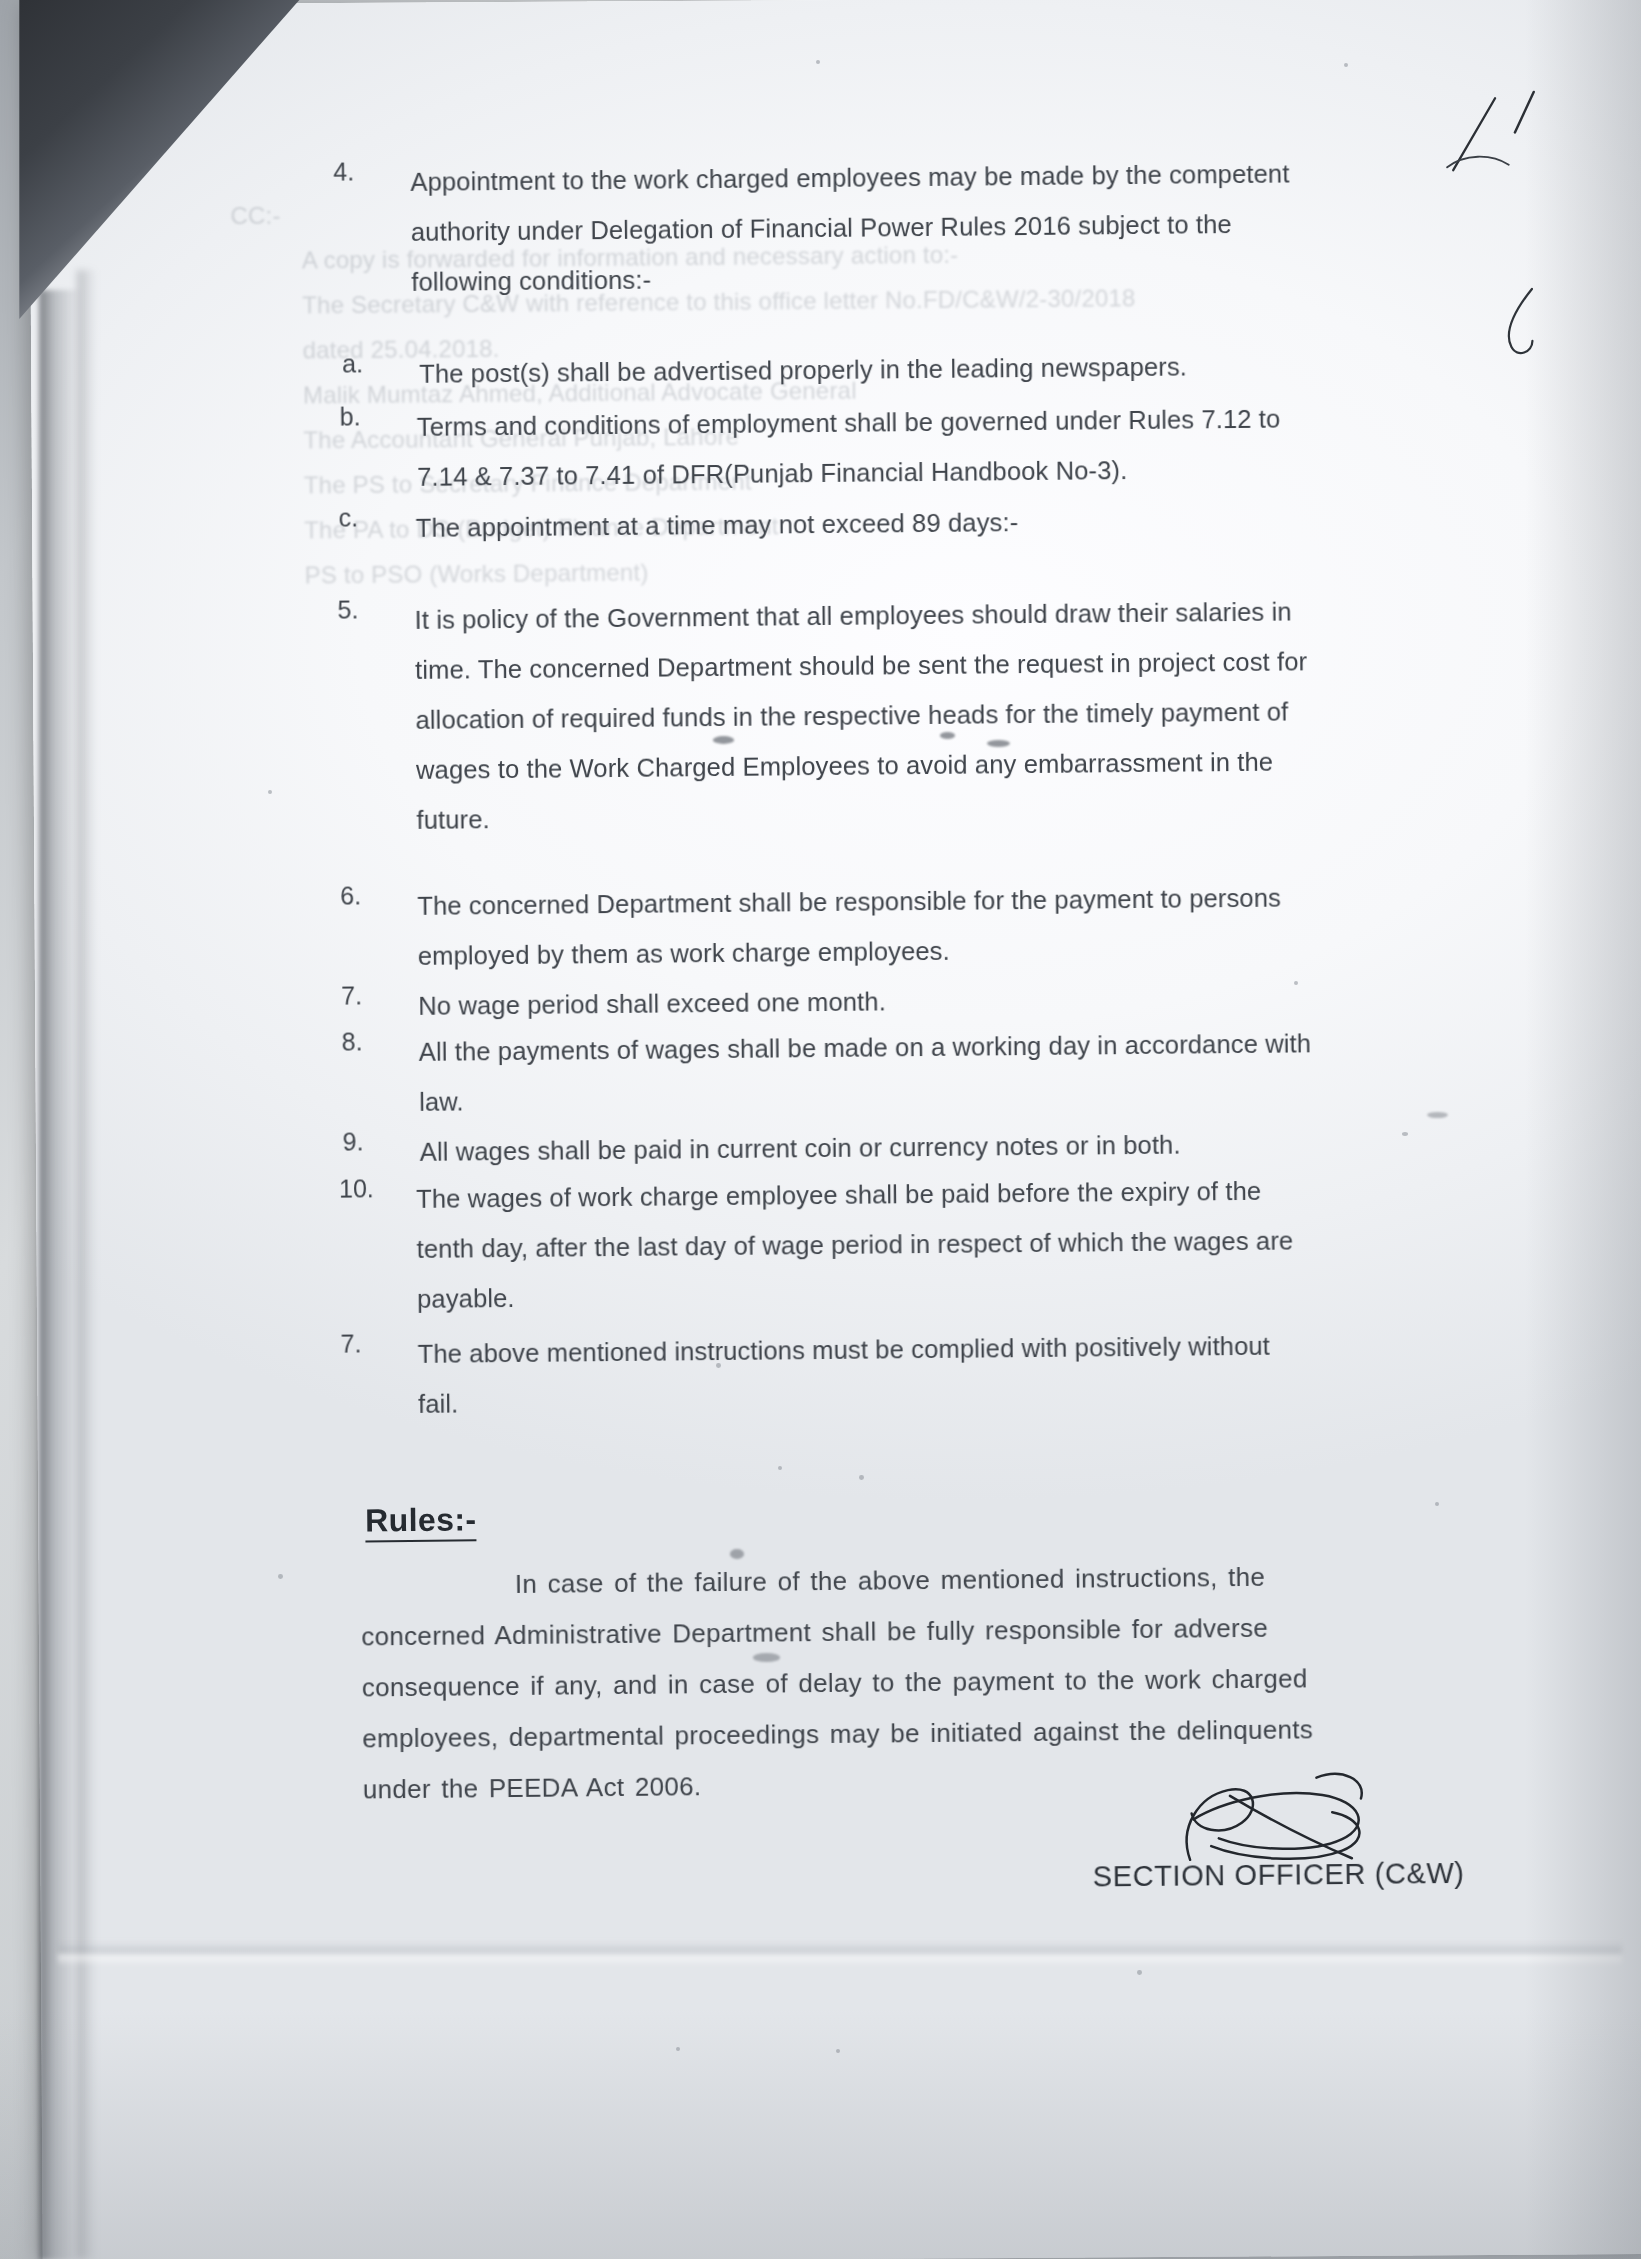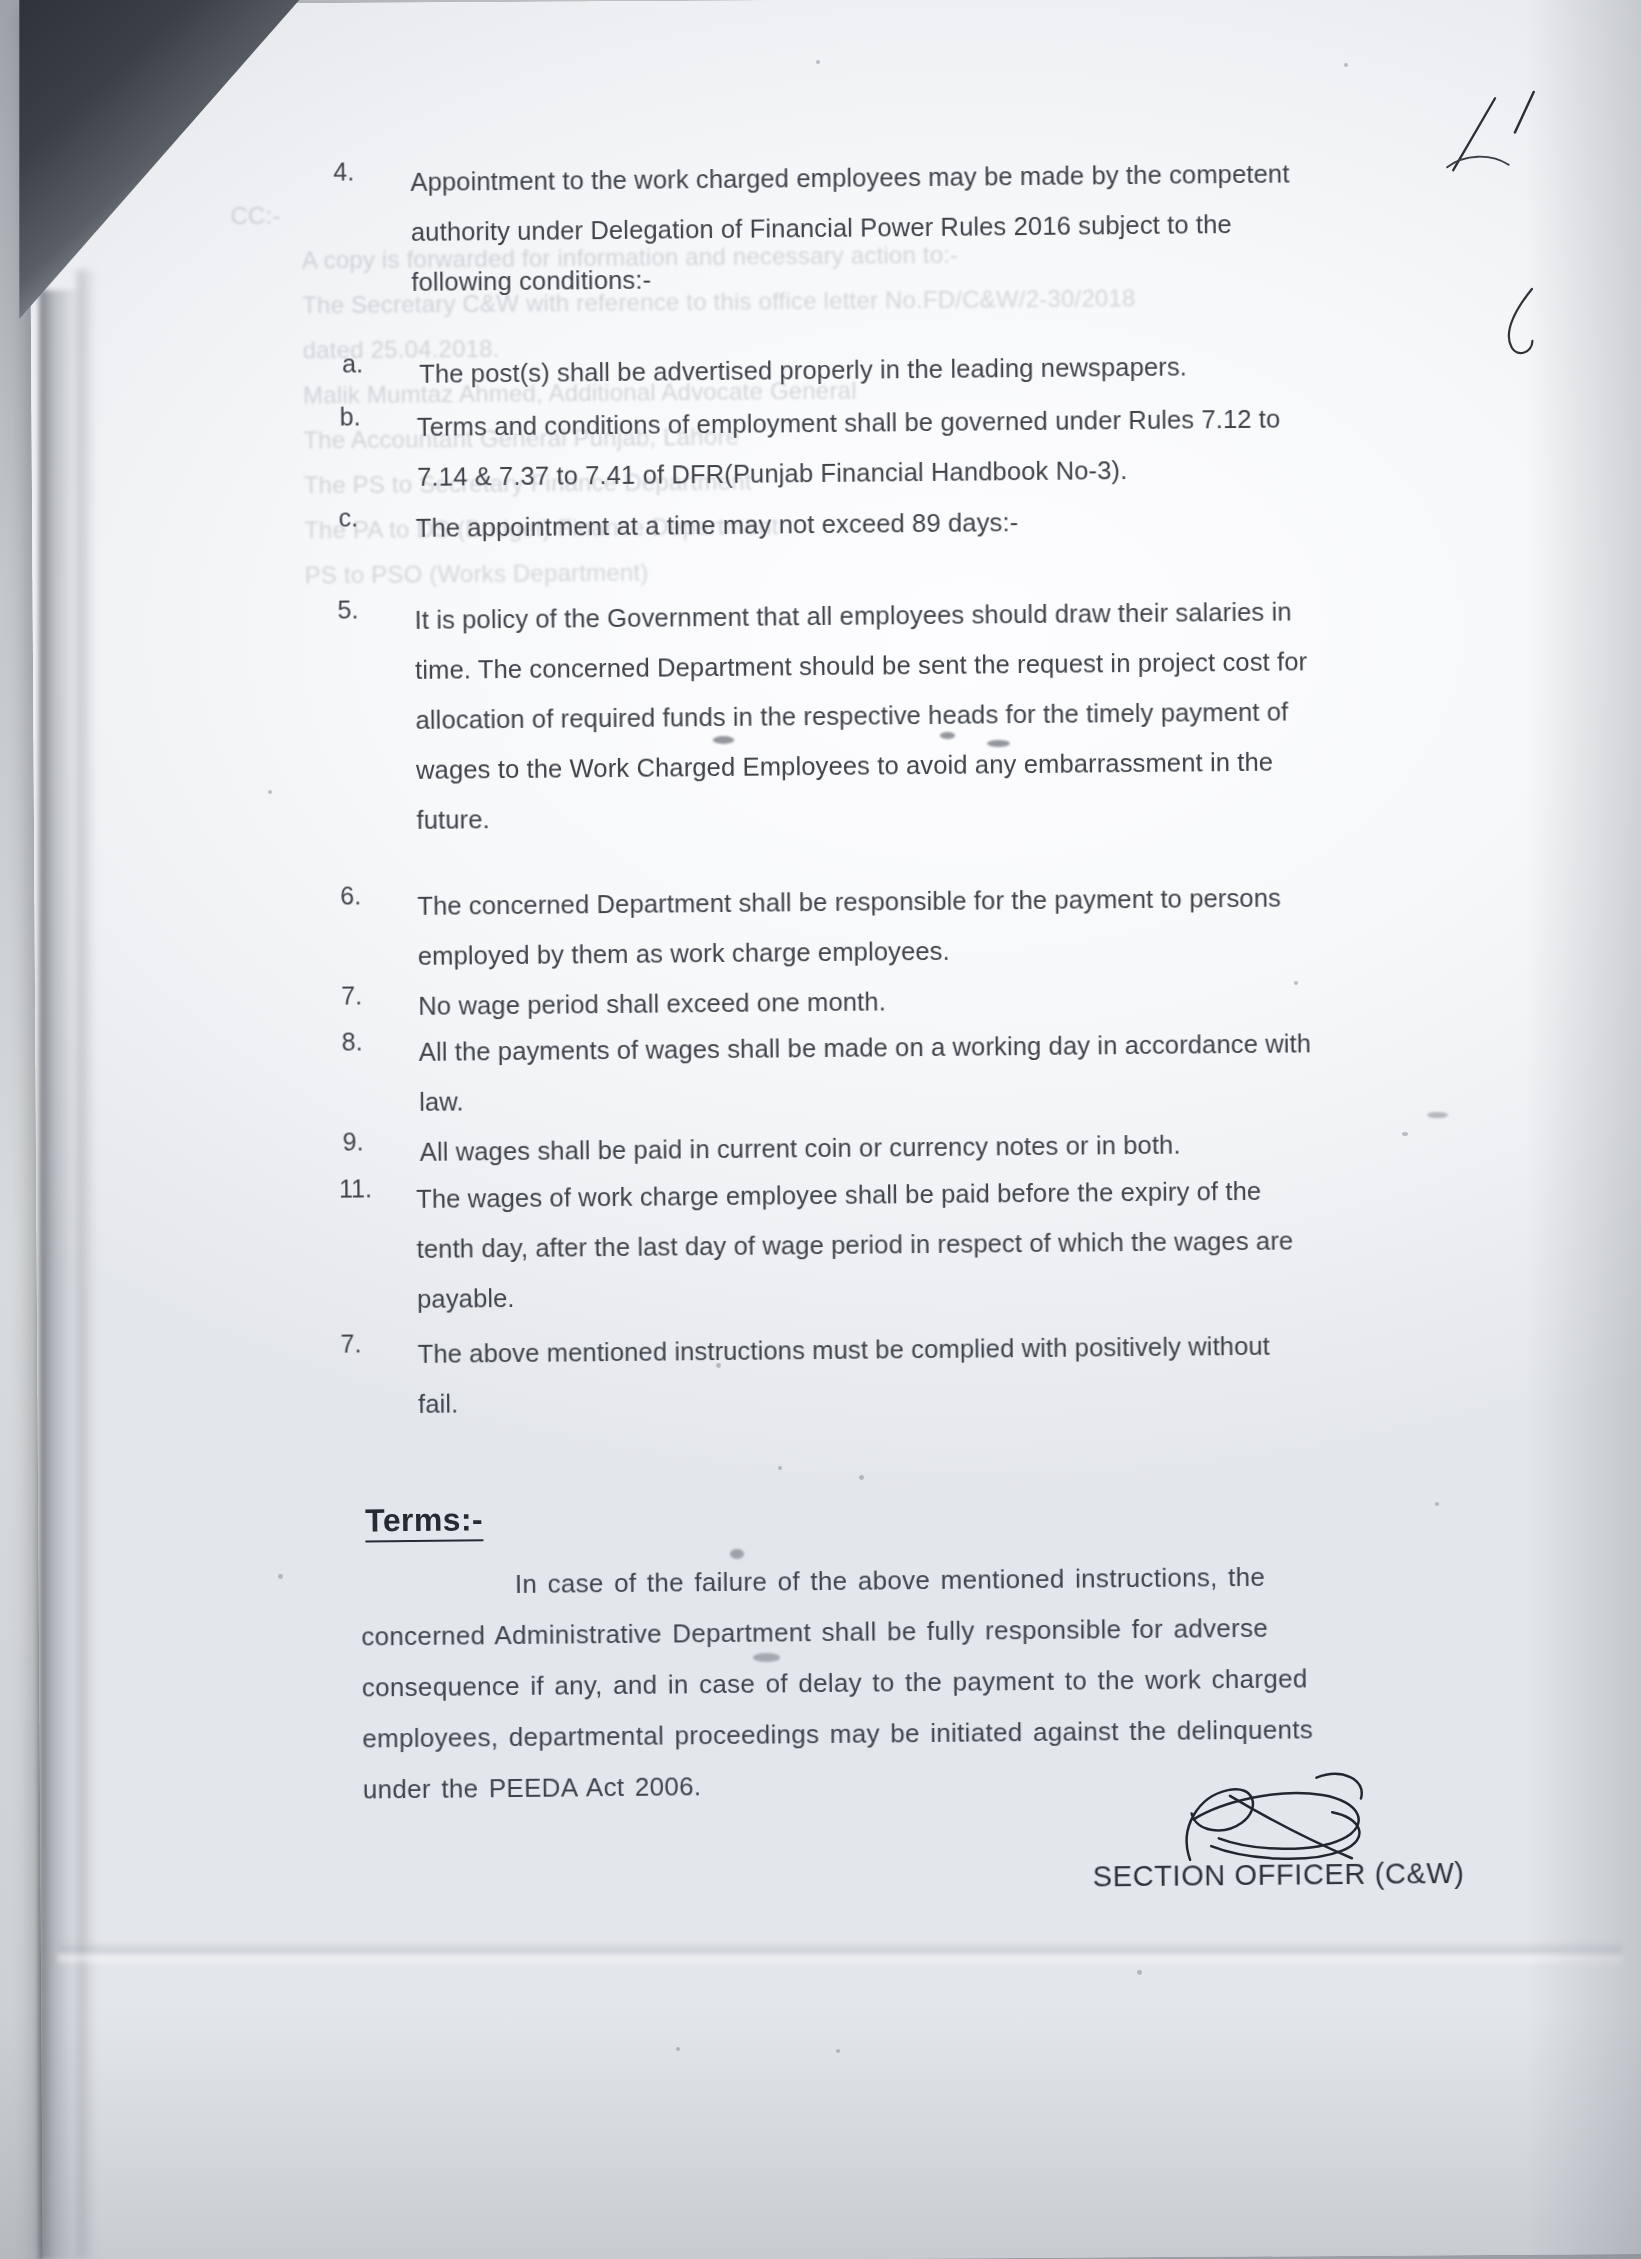--- a/index.html
+++ b/index.html
@@ -275,38 +275,38 @@
   </div>
 
   <div class="row blur-b" style="left:336px; top:1123px; width:1159px;">
     <div class="num">9.</div>
     <div class="body-text last-line" style="width:1081px;">
       <div>All wages shall be paid in current coin or currency notes or in both.</div>
     </div>
   </div>
 
   <div class="row blur-a" style="left:332px; top:1170px; width:1163px;">
-    <div class="num">11.</div>
+    <div class="num">10.</div>
     <div class="body-text" style="width:1086px;">
       <div>The wages of work charge employee shall be paid before the expiry of the</div>
       <div>tenth day, after the last day of wage period in respect of which the wages are</div>
       <div class="last-line">payable.</div>
     </div>
   </div>
 
   <div class="row blur-a" style="left:332px; top:1325px; width:1163px;">
     <div class="num">7.</div>
     <div class="body-text" style="width:1086px;">
       <div>The above mentioned instructions must be complied with positively without</div>
       <div class="last-line">fail.</div>
     </div>
   </div>
 
   <div id="note-head">
-    <span class="u">Terms:-</span>
+    <span class="u">Rules:-</span>
   </div>
 
   <div id="note-body" class="blur-a">
     <div><span class="indent"></span><span>In case of the failure of the above mentioned instructions, the</span></div>
     <div>concerned Administrative Department shall be fully responsible for adverse</div>
     <div>consequence if any, and in case of delay to the payment to the work charged</div>
     <div>employees, departmental proceedings may be initiated against the delinquents</div>
     <div class="lastl">under the PEEDA Act 2006.</div>
   </div>
 

